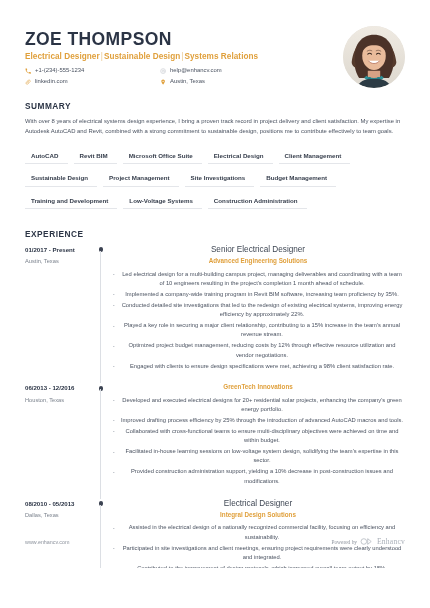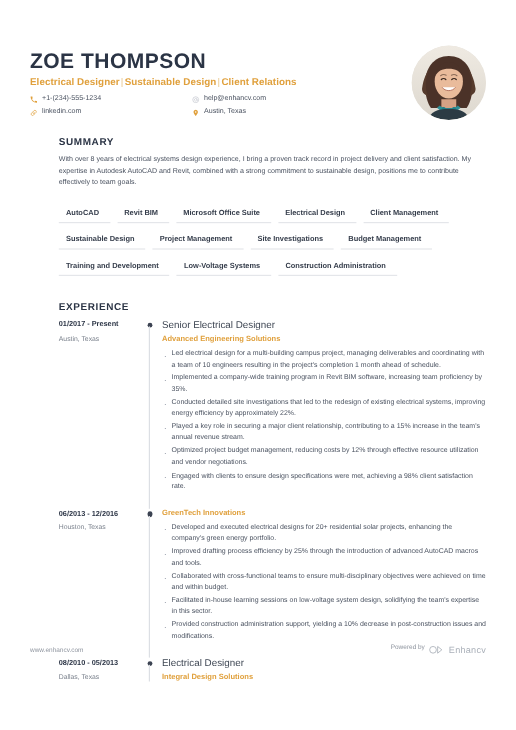--- a/index.html
+++ b/index.html
@@ -3,21 +3,21 @@
 <meta charset="utf-8">
 <style>
   * { box-sizing: border-box; margin: 0; padding: 0; }
   html, body {
     width: 430px; height: 608px;
     background: #ffffff;
     font-family: "Liberation Sans", sans-serif;
     color: #3f4754;
     -webkit-font-smoothing: antialiased;
   }
-  .page { position: relative; width: 430px; height: 568px; overflow: hidden; padding: 16px 25px; }
+  .page { position: relative; width: 430px; height: 568px; overflow: hidden; padding: 4px 25px; }
 
   
   .header { display: flex; align-items: flex-start; padding-top: 24px; }
   .header-left { flex: 1 1 auto; padding-top: 2px; }
   .name {
     font-size: 17.5px; font-weight: 700; letter-spacing: .4px;
     color: #2b3445; line-height: 1.1; margin-bottom: 3px;
   }
   .headline {
     font-size: 8.2px; font-weight: 700; color: #e0a03c;
@@ -29,21 +29,21 @@
   .contact .ico { width: 7px; height: 7px; display: inline-flex; align-items: center; justify-content: center; flex: 0 0 7px; }
   .contact .ico svg { width: 6.2px; height: 6.2px; display: block; }
   .photo-wrap { flex: 0 0 auto; margin-left: auto; margin-top: -2px; }
   .photo {
     width: 62px; height: 62px; border-radius: 50%; overflow: hidden;
     background: #e7e3dc; position: relative;
   }
   .photo svg { width: 100%; height: 100%; display: block; }
 
   
-  .section { margin-top: 13px; margin-left: 24px; }
+  .section { margin-top: 13px; }
   .section-title {
     font-size: 8.3px; font-weight: 700; color: #2b3445;
     letter-spacing: .5px; margin-bottom: 6px;
   }
   .summary-text { font-size: 5.9px; line-height: 1.62; color: #4a5260; text-align: left; }
 
   
   .skills { display: flex; flex-wrap: wrap; gap: 0px 0px; margin-top: 1px; }
   .skill {
     font-size: 6.2px; font-weight: 600; color: #353d4b;
@@ -58,55 +58,55 @@
   .entry-loc { font-size: 5.7px; color: #7b828d; line-height: 1.5; margin-top: 3px; }
   .entry-rail { flex: 0 0 14px; position: relative; }
   .entry-rail .line {
     position: absolute; left: 3.4px; top: 6px; bottom: 0; width: 1px; background: #dcdfe4;
   }
   .entry-rail .dot {
     position: absolute; left: 1.6px; top: 2.5px; width: 4.6px; height: 4.6px;
     border-radius: 50%; background: #3c4352;
   }
   .entry.last .entry-rail .line { bottom: 4px; }
-  .entry-body { flex: 1 1 auto; padding-bottom: 11px; }
+  .entry-body { flex: 1 1 auto; padding-bottom: 11px; text-align: center; }
   .entry-title { font-size: 8.2px; color: #3f4754; line-height: 1.3; margin-bottom: 2px; }
   .entry-org { font-size: 6.3px; font-weight: 700; color: #e0a03c; line-height: 1.3; margin-bottom: 4px; }
   ul.bullets { list-style: none; }
   ul.bullets li {
     position: relative; font-size: 5.8px; line-height: 1.62; color: #4a5260;
     padding-left: 8px; margin-bottom: 1.5px;
   }
   ul.bullets li::before {
     content: "·"; position: absolute; left: 1.5px; top: -0.5px;
     color: #9aa1ac; font-size: 8px; line-height: 1.4;
   }
 
   
   .footer {
     position: absolute; left: 25px; right: 25px; bottom: 22px;
     display: flex; align-items: center; justify-content: space-between;
   }
   .footer-url { font-size: 5.4px; color: #8e949e; }
-  .footer-right { display: flex; align-items: flex-start; gap: 3px; }
+  .footer-right { display: flex; align-items: center; gap: 3px; font-family: Liberation Serif, serif; }
   .powered { font-size: 5.4px; color: #8e949e; }
   .brand { display: flex; align-items: center; gap: 3px; }
   .brand svg { width: 14px; height: 7px; display: block; }
   .brand-name { font-size: 7.6px; color: #aab0b9; letter-spacing: .2px; }
 </style>
 </head>
 <body>
 
 <div class="page">
 
   <div class="header">
     <div class="header-left">
       <div class="name">ZOE THOMPSON</div>
       <div class="headline">
-        <span>Electrical Designer</span><span class="sep">|</span><span>Sustainable Design</span><span class="sep">|</span><span>Client Relations</span>
+        <span>Electrical Designer</span><span class="sep">|</span><span>Sustainable Design</span><span class="sep">|</span><span>Systems Relations</span>
       </div>
       <div class="contacts">
 
         <div class="contact">
           <span class="ico">
             <svg viewBox="0 0 24 24" fill="#e0a03c">
                 <path d="M6.6 10.8c1.7 3.3 4.3 5.9 7.6 7.6l2.5-2.5c.3-.3.8-.4 1.2-.3 1.2.4 2.5.6 3.8.6.6 0 1 .4 1 1V21c0 .6-.4 1-1 1C10.6 22 2 13.4 2 2.8c0-.6.4-1 1-1h3.8c.6 0 1 .4 1 1 0 1.3.2 2.6.6 3.8.1.4 0 .9-.3 1.2l-2.5 2.5z"></path>
               </svg>
           </span>
           <span>+1-(234)-555-1234</span>

